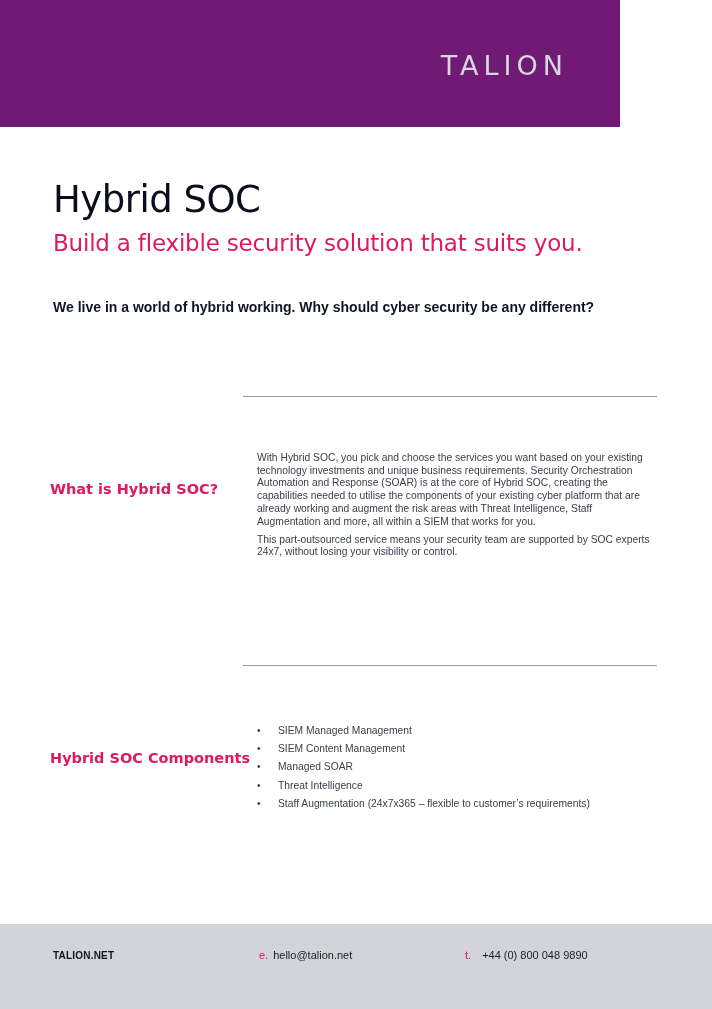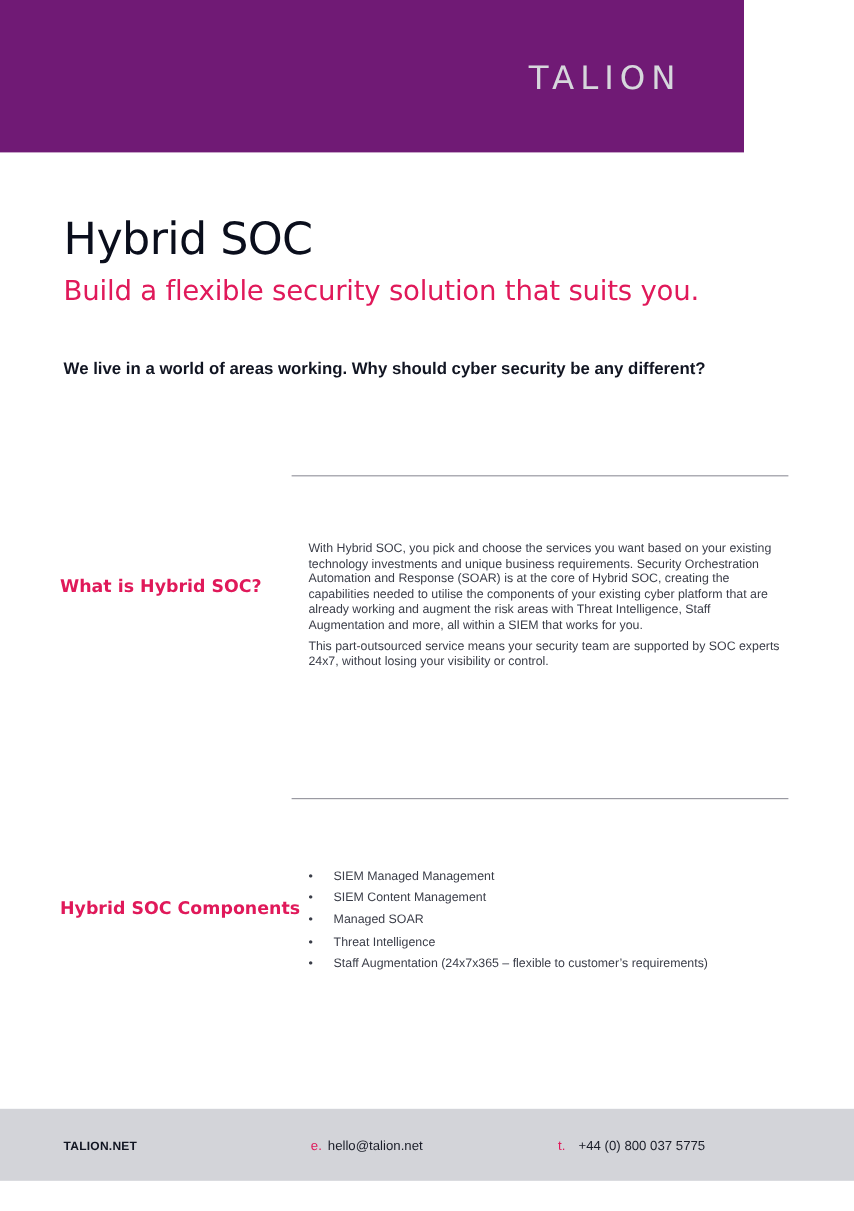--- a/index.html
+++ b/index.html
@@ -48,42 +48,42 @@
     .body-text p { margin-bottom: 5.5px; }
 
     .component-list {
       position: absolute; left: 257px; top: 721px; list-style: none;
       font-size: 10.3px; color: #3a3d48;
     }
     .component-list li { height: 18.3px; display: flex; align-items: center; }
     .component-list .bullet { width: 21px; display: inline-block; }
 
     .footer {
-      position: absolute; left: 0; top: 924px; width: 712px; height: 60px;
+      position: absolute; left: 0; top: 924px; width: 712px; height: 85px;
       background: #d3d4d9;
     }
     .footer-site {
       position: absolute; left: 53px; top: 26px;
       font-size: 10px; font-weight: bold; color: #111522; letter-spacing: 0.2px;
     }
     .footer-email { position: absolute; left: 259px; top: 25px; font-size: 11px; color: #1a1d28; }
     .footer-phone { position: absolute; left: 465px; top: 25px; font-size: 11px; color: #1a1d28; }
     .prefix { color: #e0195a; margin-right: 5px; }
     .footer-phone .prefix { margin-right: 11px; }
   </style>
 </head>
 <body>
 
 <div class="header">
   <div class="logo">TALION</div>
 </div>
 
 <h1 class="title">Hybrid SOC</h1>
 <div class="subtitle">Build a flexible security solution that suits you.</div>
-<div class="intro">We live in a world of areas working. Why should cyber security be any different?</div>
+<div class="intro">We live in a world of hybrid working. Why should cyber security be any different?</div>
 
 <div class="divider" style="top:396px;"></div>
 
 <h2 class="section-heading" style="top:453px;">What is Hybrid SOC?</h2>
 <div class="body-text" style="top:452px;">
   <p>With Hybrid SOC, you pick and choose the services you want based on your existing technology investments and unique business requirements. Security Orchestration Automation and Response (SOAR) is at the core of Hybrid SOC, creating the capabilities needed to utilise the components of your existing cyber platform that are already working and augment the risk areas with Threat Intelligence, Staff Augmentation and more, all within a SIEM that works for you.</p>
   <p>This part-outsourced service means your security team are supported by SOC experts 24x7, without losing your visibility or control.</p>
 </div>
 
 <div class="divider" style="top:665px;"></div>
@@ -111,15 +111,15 @@
       <span>Staff Augmentation (24x7x365 – flexible to customer’s requirements)</span>
     </li>
 </ul>
 
 <div class="footer">
   <div class="footer-site">TALION.NET</div>
   <div class="footer-email">
     <span class="prefix">e.</span><span>hello@talion.net</span>
   </div>
   <div class="footer-phone">
-    <span class="prefix">t.</span><span>+44 (0) 800 037 5775</span>
+    <span class="prefix">t.</span><span>+44 (0) 800 048 9890</span>
   </div>
 </div>
 
 </body></html>

